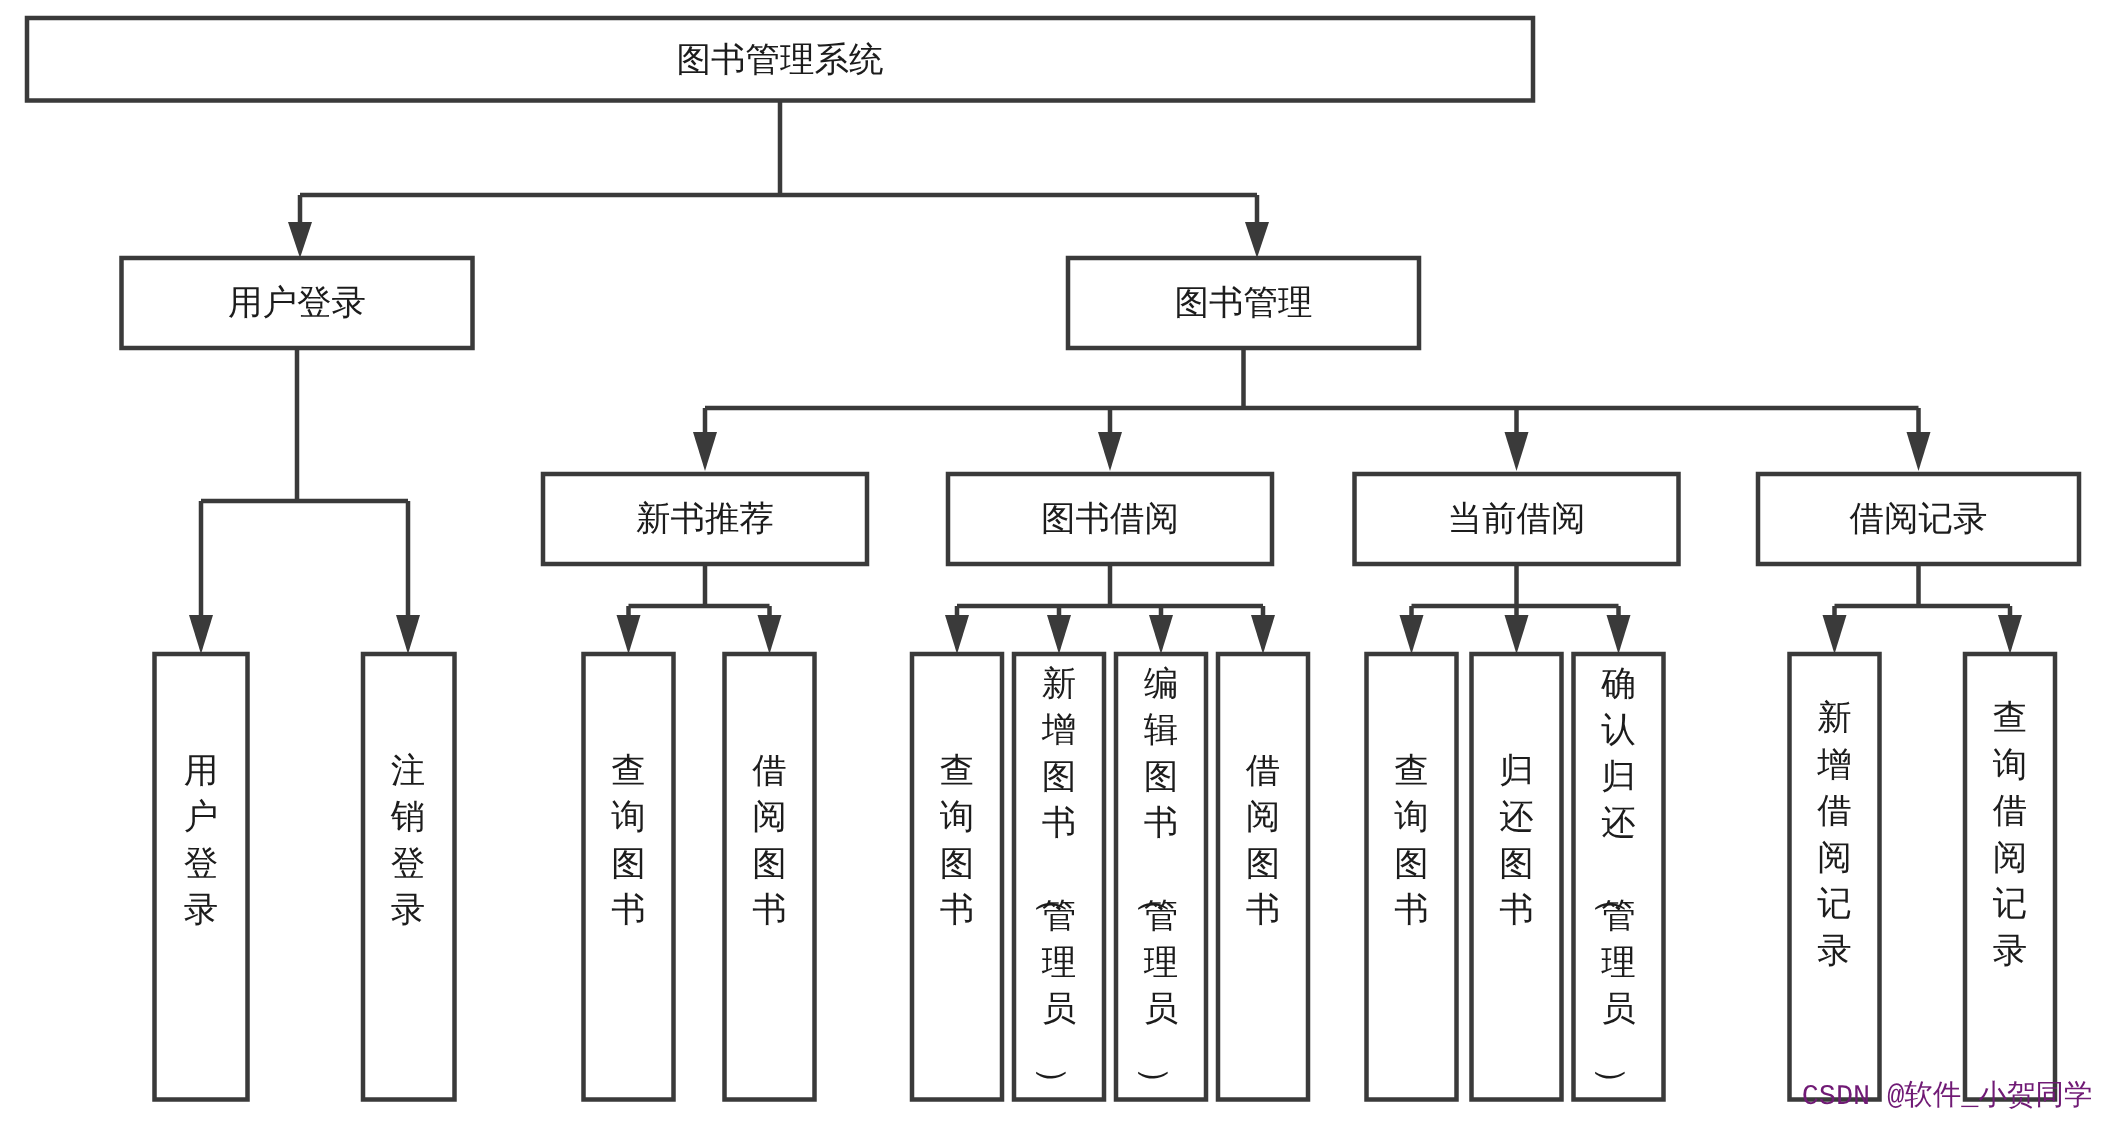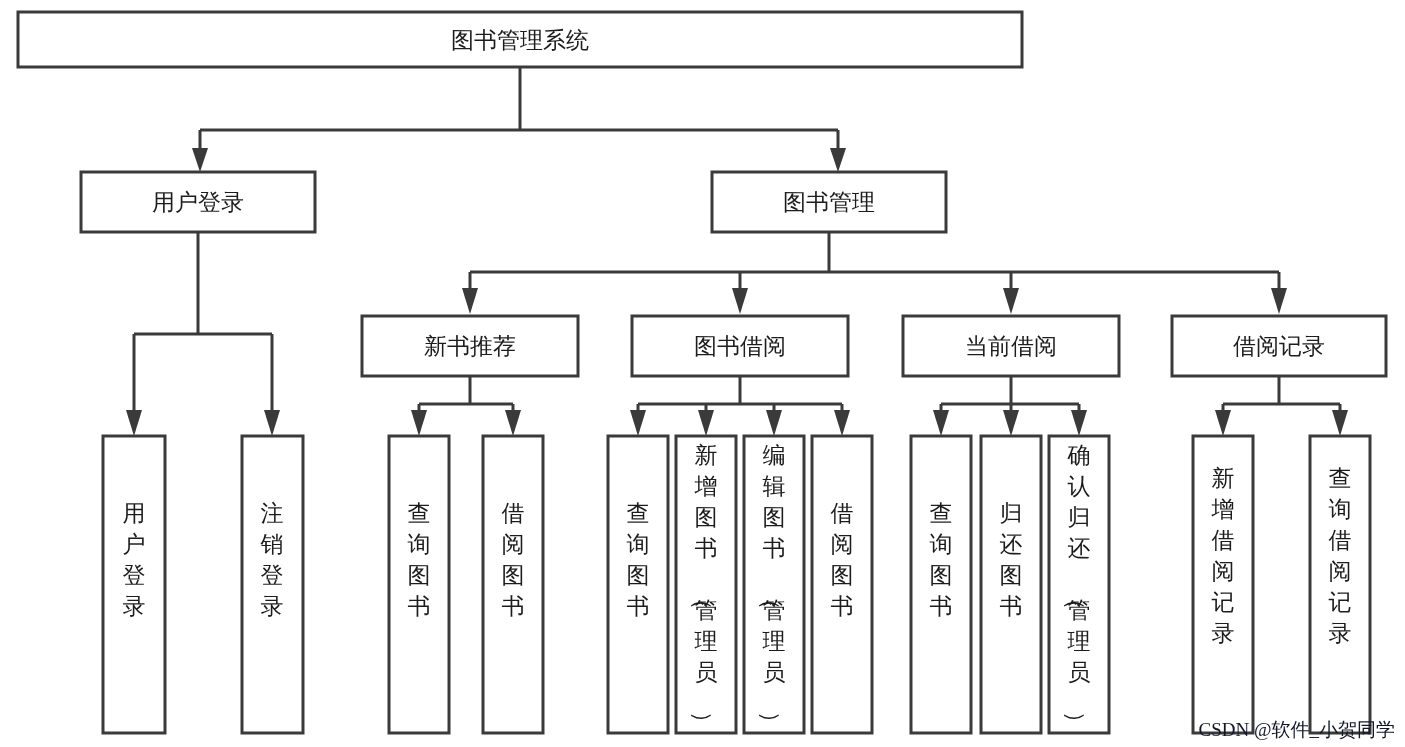--- a/index.html
+++ b/index.html
@@ -45,23 +45,23 @@
   .leaf-label {
     font-family: "DejaVu Sans", "Liberation Sans", sans-serif;
     font-size: 23px;
     fill: #1c1c1c;
     text-anchor: middle;
   }
   .watermark {
     position: absolute;
     right: 10px;
     bottom: 4px;
-    font-family: Liberation Serif, serif;
+    font-family: Liberation Mono, monospace;
     font-size: 19px;
-    color: #0f172a;
+    color: #701a75;
     white-space: nowrap;
     user-select: none;
   }
 </style>
 </head>
 <body>
 
 <svg id="diagram" viewBox="0 0 1405 747">
 
   <g>

